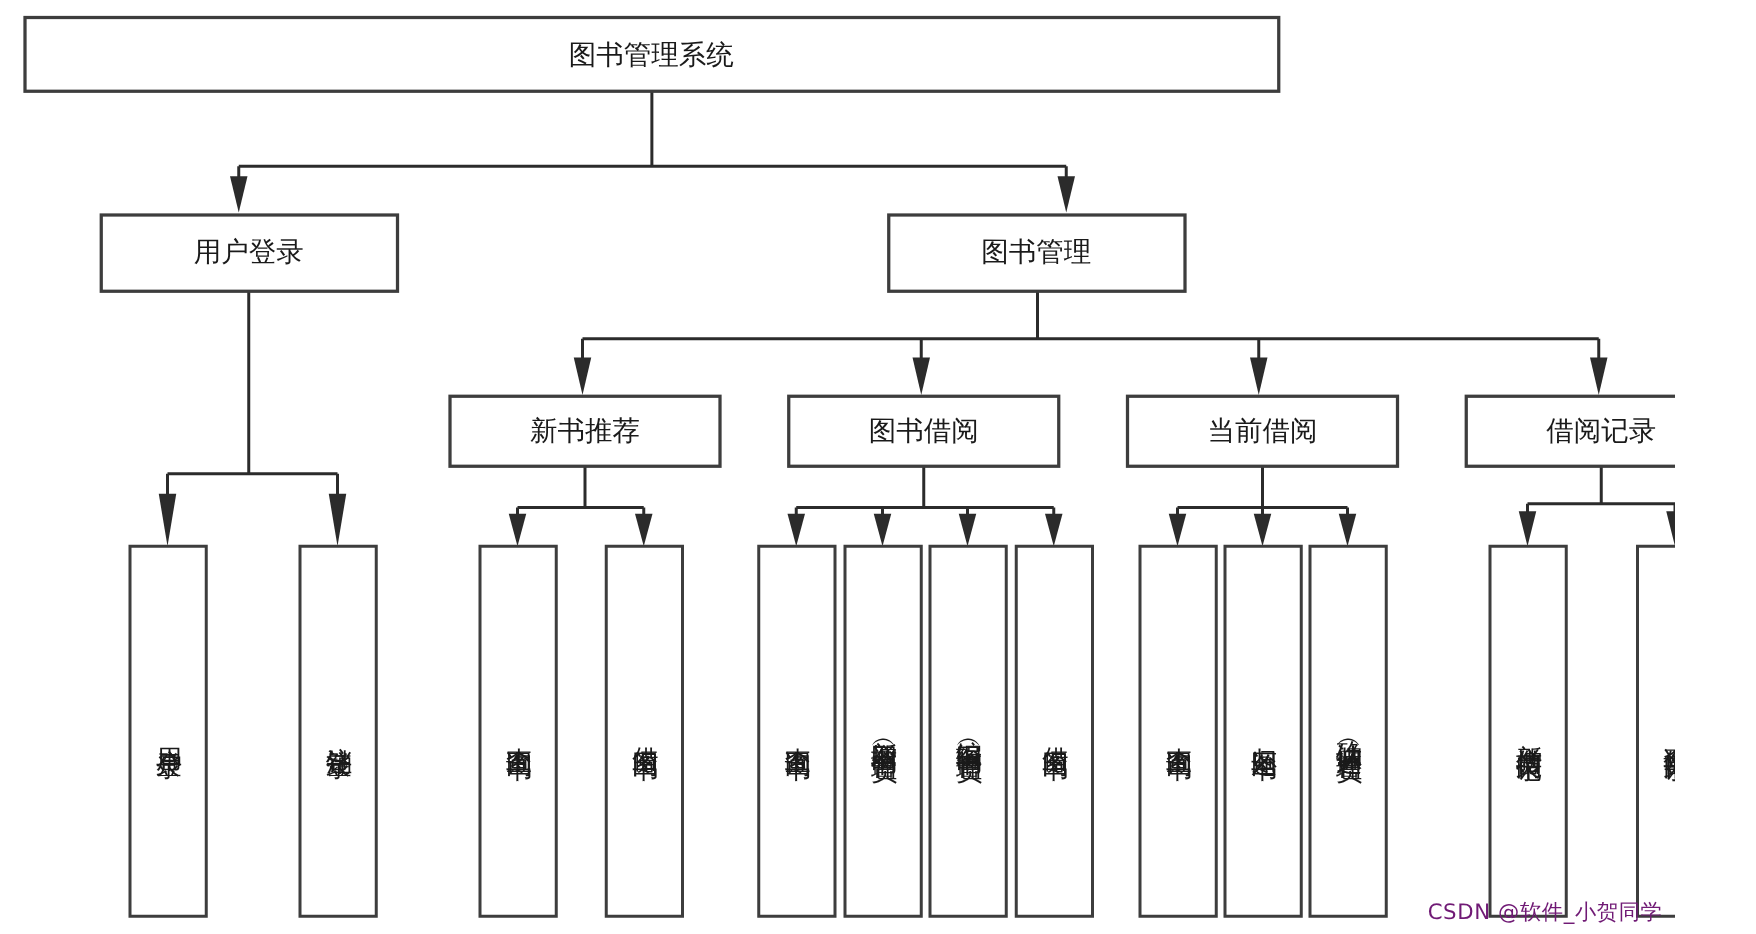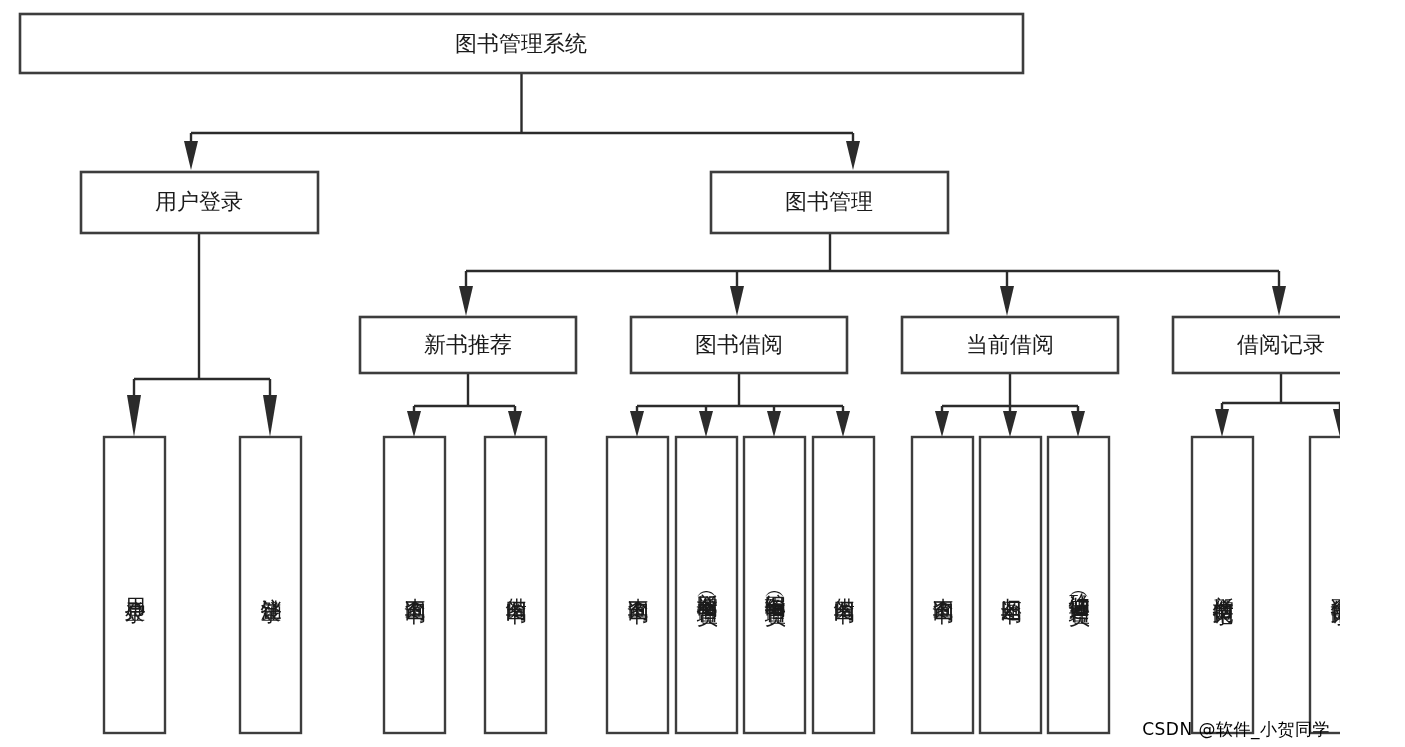--- a/index.html
+++ b/index.html
@@ -68,21 +68,21 @@
     justify-content: center;
     pointer-events: none;
     user-select: none;
   }
   .watermark {
     position: absolute;
     right: 10px;
     bottom: 6px;
     font-family: "DejaVu Sans", "Liberation Sans", sans-serif;
     font-size: 17px;
-    color: #000000;
+    color: #701a75;
     letter-spacing: 0.5px;
     user-select: none;
   }
 </style>
 </head>
 <body>
 
 <div id="diagram-root">
 
   <svg class="flow" viewBox="0 0 1405 747" xmlns="http://www.w3.org/2000/svg">

